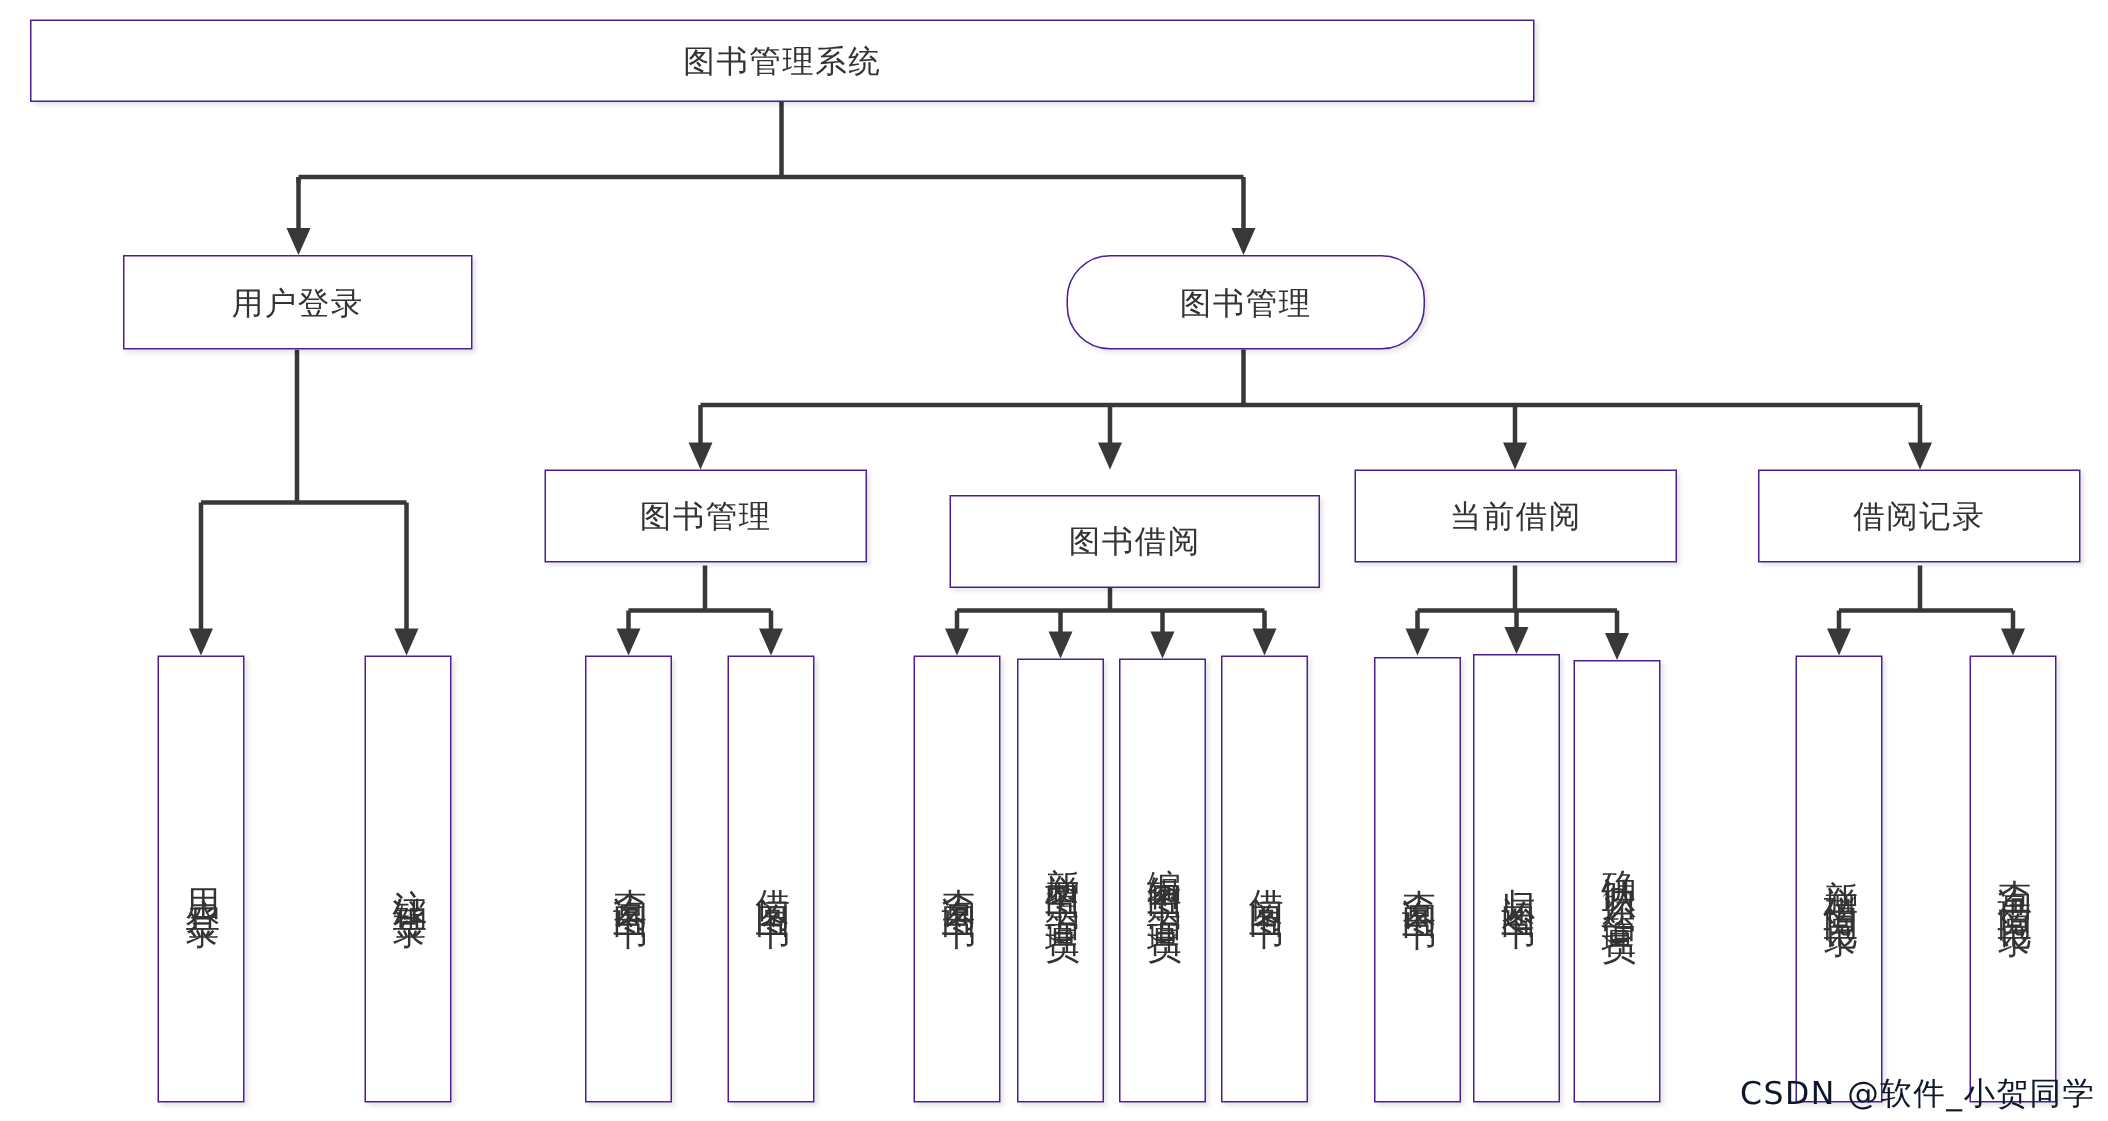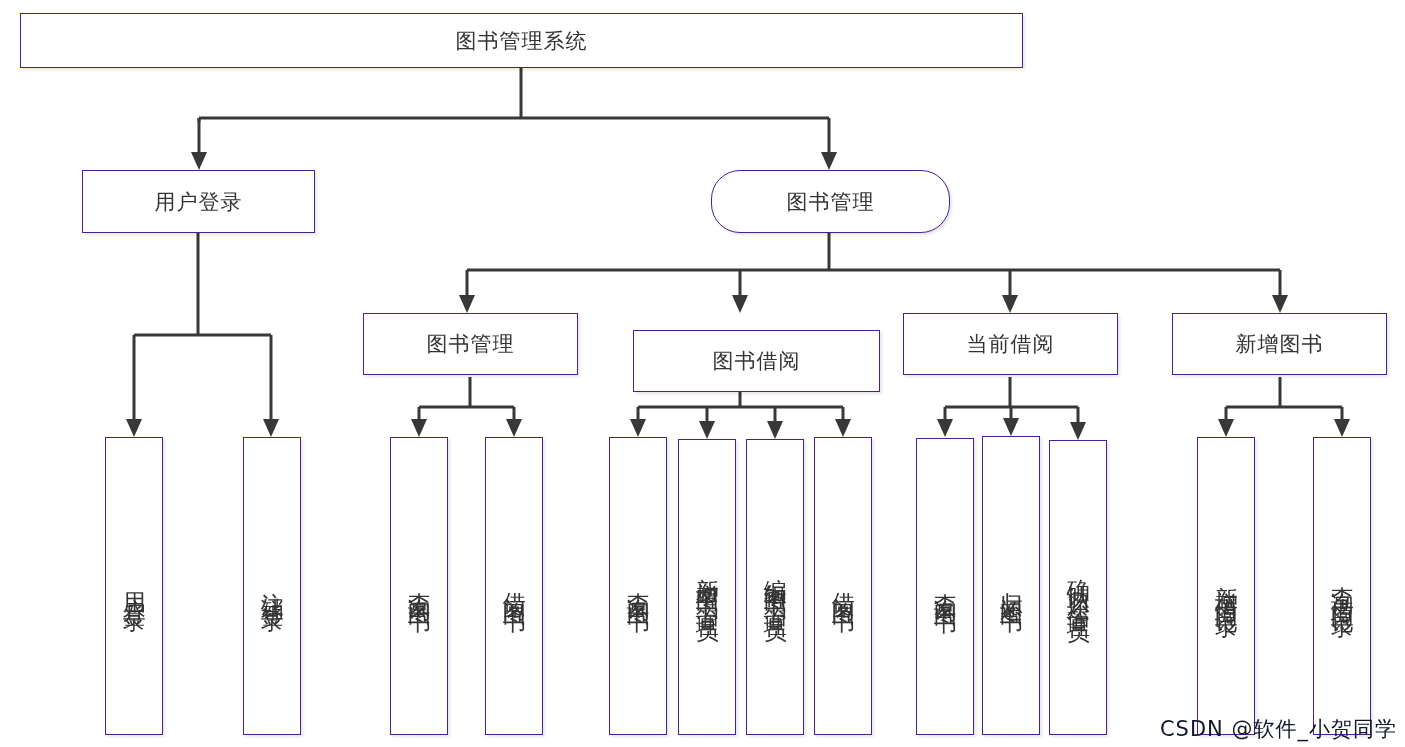--- a/index.html
+++ b/index.html
@@ -106,21 +106,21 @@
   <div class="node hnode" style="left:363px;top:313px;width:215px;height:62px;">
     <span>图书管理</span>
   </div>
   <div class="node hnode" style="left:633px;top:330px;width:247px;height:62px;">
     <span>图书借阅</span>
   </div>
   <div class="node hnode" style="left:903px;top:313px;width:215px;height:62px;text-align:right;">
     <span>当前借阅</span>
   </div>
   <div class="node hnode" style="left:1172px;top:313px;width:215px;height:62px;">
-    <span>新增图书</span>
+    <span>借阅记录</span>
   </div>
 
   <div class="node vnode" style="left:105px;top:437px;width:58px;height:298px;">
     <span class="vtext">用户登录</span>
   </div>
   <div class="node vnode" style="left:243px;top:437px;width:58px;height:298px;">
     <span class="vtext">注销登录</span>
   </div>
 
   <div class="node vnode" style="left:390px;top:437px;width:58px;height:298px;">

